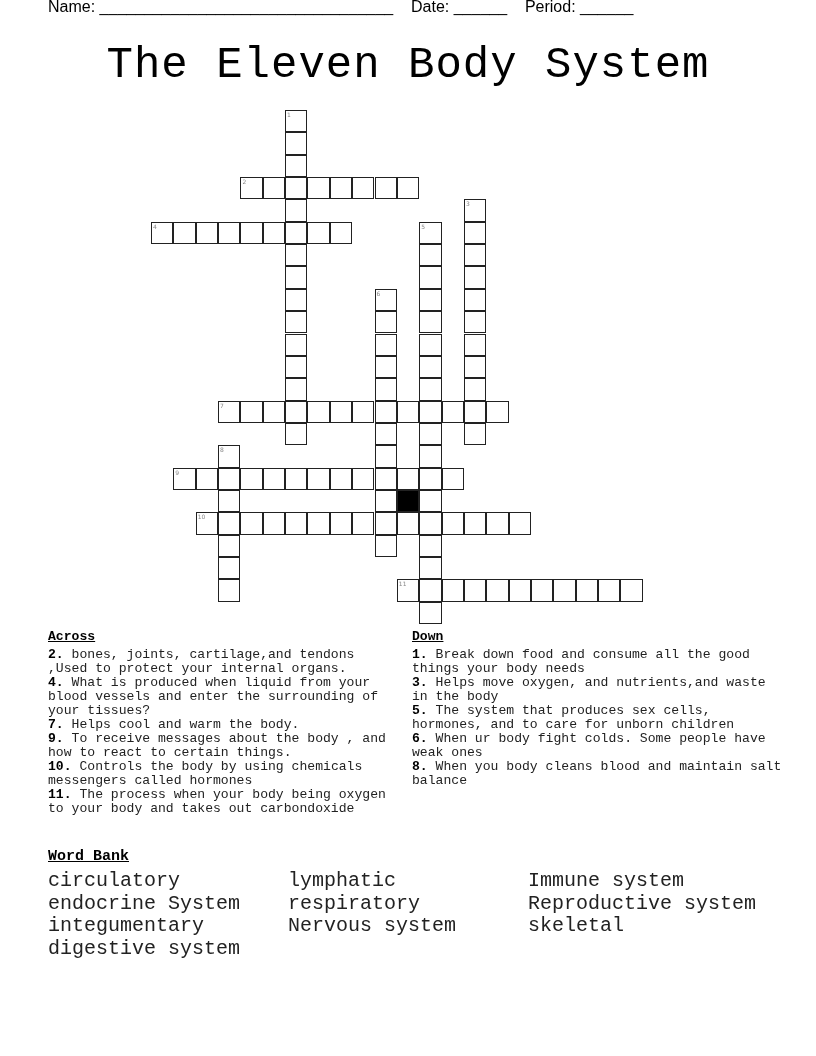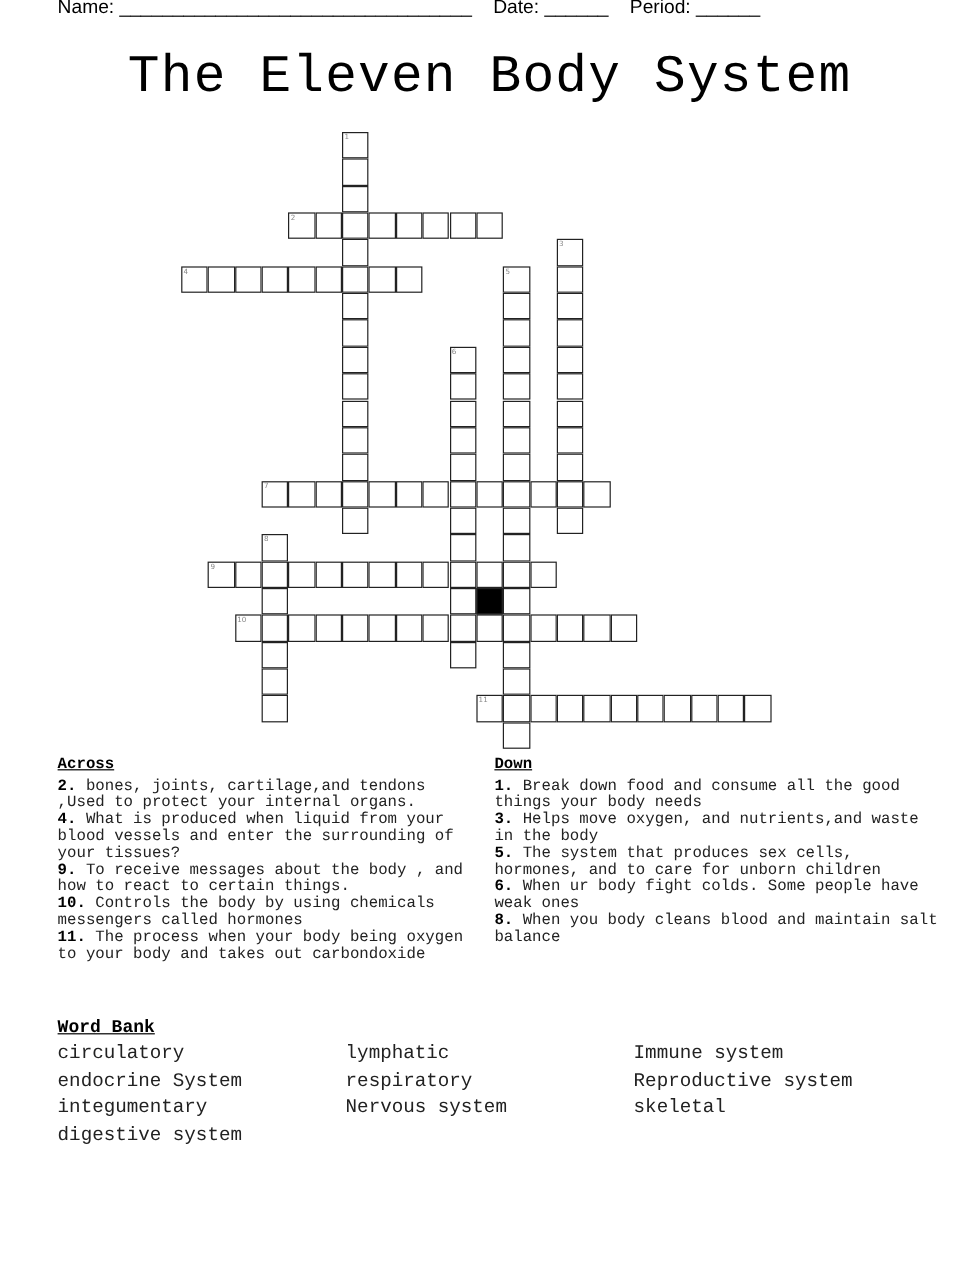--- a/index.html
+++ b/index.html
@@ -11,21 +11,21 @@
   .cell { position: absolute; width: 22.35px; height: 22.35px; box-sizing: border-box; border: 1.3px solid #222; background: #fff; }
   .cell.black { background: #000; }
   .cell .num { position: absolute; top: 0px; left: 1px; font-family: "DejaVu Sans", sans-serif; font-size: 6px; color: #888; line-height: 7px; }
   .clues { position: absolute; font-family: "Liberation Mono", monospace; font-size: 13.1px; line-height: 14px; color: #222; }
   .clues h3 { margin: 0 0 4px 0; font-size: 13.1px; font-weight: bold; text-decoration: underline; color: #000; }
   .clue { margin: 0; }
   .clue b { color: #000; }
   .across { left: 48px; top: 630px; width: 350px; }
   .down { left: 412px; top: 630px; width: 370px; }
   .wordbank-title { position: absolute; left: 48px; top: 848px; font-family: "Liberation Mono", monospace; font-size: 15px; font-weight: bold; text-decoration: underline; color: #000; }
-  .wordbank { position: absolute; left: 48px; top: 869px; width: 720px; display: grid; grid-template-columns: 240px 240px 240px; grid-auto-rows: 22.7px; font-family: "Liberation Mono", monospace; font-size: 16px; color: #222; }
+  .wordbank { position: absolute; left: 48px; top: 869px; width: 720px; display: grid; grid-template-columns: 240px 240px 240px; grid-auto-rows: 22.7px; font-family: "Liberation Mono", monospace; font-size: 20px; color: #222; }
 </style>
 </head>
 <body>
 
 <div class="header-line"><span>Name:</span> <span>_________________________________</span>    <span>Date:</span> <span>______</span>    <span>Period:</span> <span>______</span></div>
 
 <div class="title">The Eleven Body System</div>
 
 <div class="grid" id="grid">
     <div class="cell" style="left: 285.1px; top: 110px;">
@@ -170,20 +170,21 @@
     <div class="cell" style="left: 598px; top: 579.35px;"></div>
     <div class="cell" style="left: 620.35px; top: 579.35px;"></div>
     <div class="cell black" style="left: 396.85px; top: 489.95px;"></div>
   </div>
 
 <div class="clues across">
   <h3>Across</h3>
   <div id="across-list">
       <div class="clue"><b>2.</b><span> bones, joints, cartilage,and tendons ,Used to protect your internal organs.</span></div>
       <div class="clue"><b>4.</b><span> What is produced when liquid from your blood vessels and enter the surrounding of your tissues?</span></div>
+      <div class="clue"><b>7.</b><span> Helps cool and warm the body.</span></div>
       <div class="clue"><b>9.</b><span> To receive messages about the body , and how to react to certain things.</span></div>
       <div class="clue"><b>10.</b><span> Controls the body by using chemicals messengers called hormones</span></div>
       <div class="clue"><b>11.</b><span> The process when your body being oxygen to your body and takes out carbondoxide</span></div>
     </div>
 </div>
 
 <div class="clues down">
   <h3>Down</h3>
   <div id="down-list">
       <div class="clue"><b>1.</b><span> Break down food and consume all the good things your body needs</span></div>

